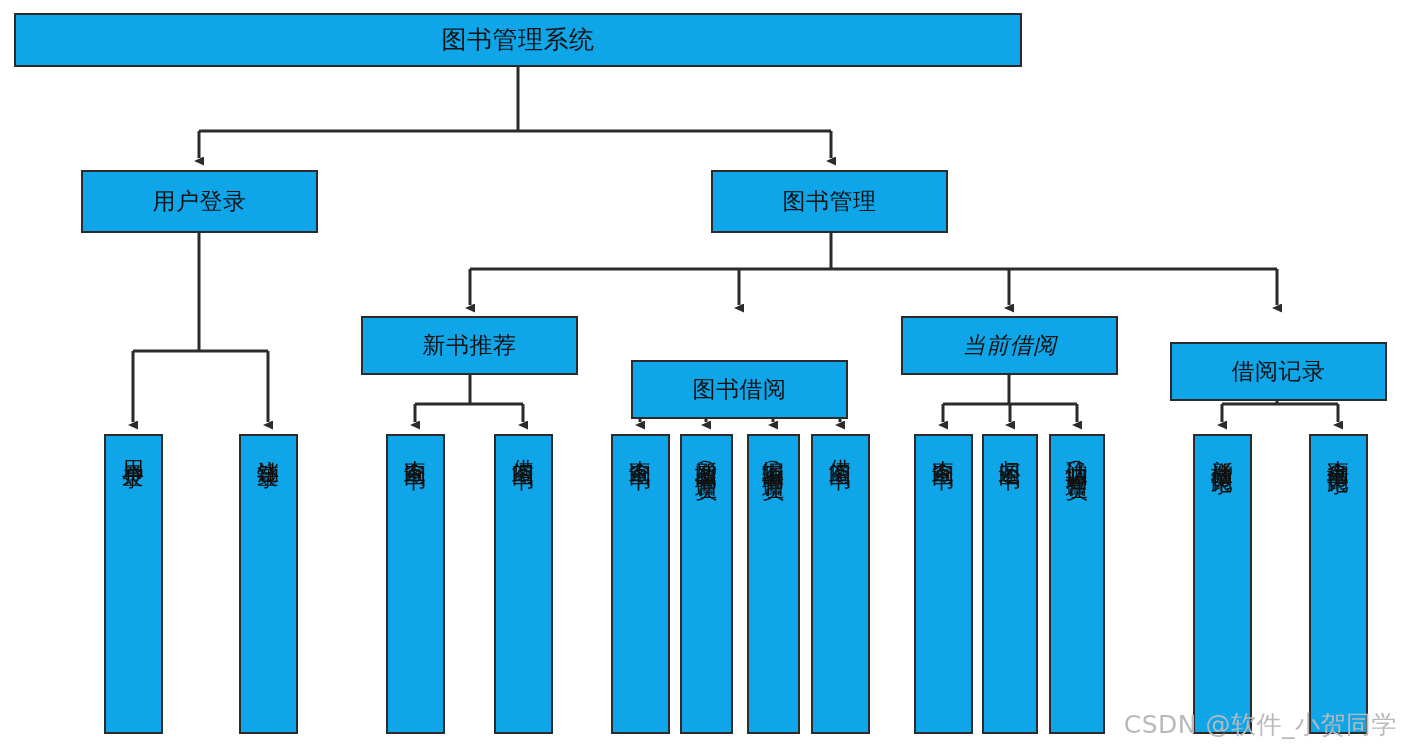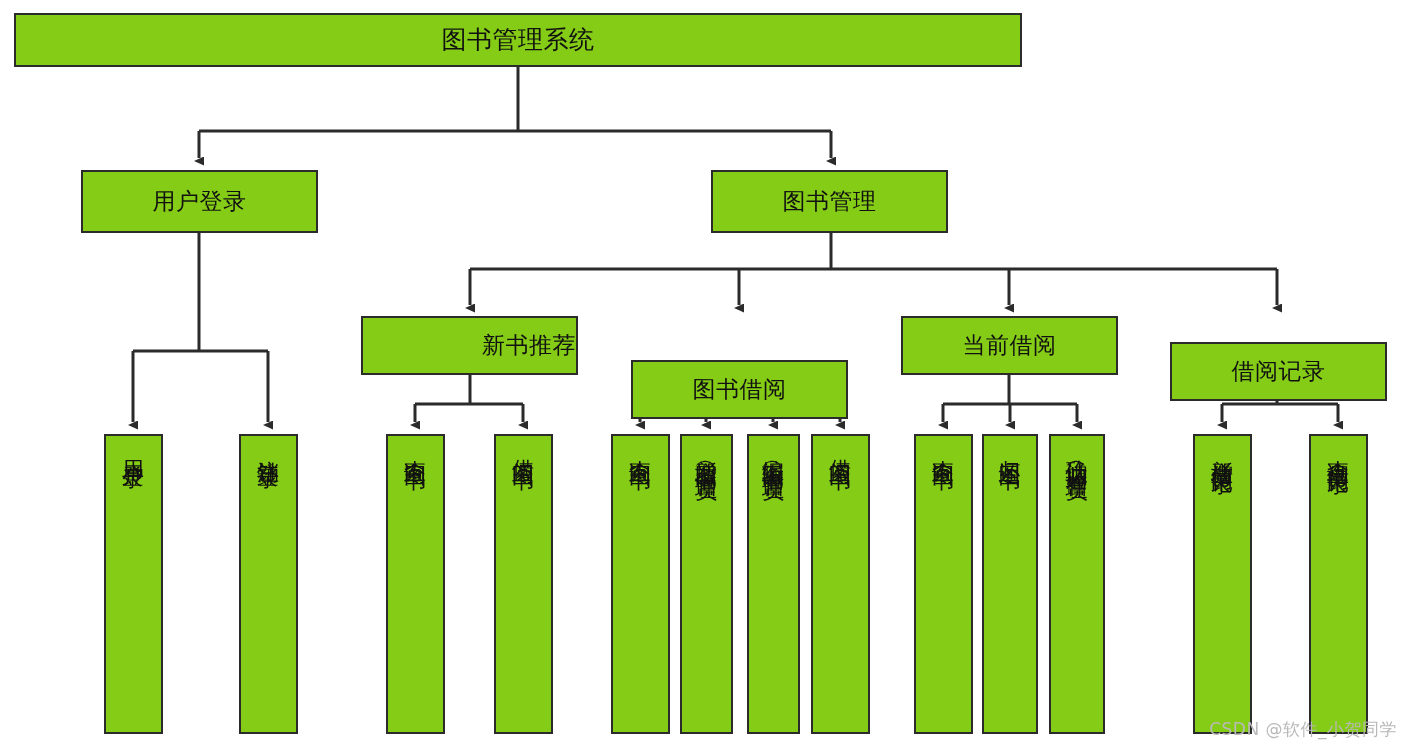--- a/index.html
+++ b/index.html
@@ -25,21 +25,21 @@
     position: absolute;
     left: 0;
     top: 0;
     width: 1405px;
     height: 747px;
     pointer-events: none;
   }
   .node {
     position: absolute;
     box-sizing: border-box;
-    background: #84cc16;
+    background: #0ea5e9;
     border: 2px solid #2b2b2b;
     display: flex;
     align-items: center;
     justify-content: center;
     color: #111111;
     text-align: center;
   }
   .node-label {
     display: block;
     line-height: 1.18;
@@ -60,21 +60,21 @@
     line-height: 1.05;
   }
   .node.root .node-label { font-size: 25px; }
   .node.level2 .node-label { font-size: 23px; }
   .node.level3 .node-label { font-size: 23px; }
   .node.leaf .node-label { font-size: 22px; }
   .watermark {
     position: absolute;
     right: 8px;
     bottom: 6px;
-    font-size: 17px;
+    font-size: 25px;
     color: #b9b9b9;
     letter-spacing: 0.5px;
     white-space: nowrap;
     user-select: none;
   }
 </style>
 </head>
 <body>
 
 <div id="diagram-root">
@@ -134,29 +134,29 @@
   </div>
 
   <div class="node horizontal level2" style="left:81px; top:170px; width:237px; height:63px;">
     <span class="node-label">用户登录</span>
   </div>
 
   <div class="node horizontal level2" style="left:711px; top:170px; width:237px; height:63px;">
     <span class="node-label">图书管理</span>
   </div>
 
-  <div class="node horizontal level3" style="left:361px; top:316px; width:217px; height:59px;justify-content:flex-end;">
+  <div class="node horizontal level3" style="left:361px; top:316px; width:217px; height:59px;">
     <span class="node-label">新书推荐</span>
   </div>
 
   <div class="node horizontal level3" style="left:631px; top:316px; width:217px; height:59px;margin-top:44px;">
     <span class="node-label">图书借阅</span>
   </div>
 
-  <div class="node horizontal level3" style="left:901px; top:316px; width:217px; height:59px;">
+  <div class="node horizontal level3" style="left:901px; top:316px; width:217px; height:59px;font-style:italic;">
     <span class="node-label">当前借阅</span>
   </div>
 
   <div class="node horizontal level3" style="left:1170px; top:316px; width:217px; height:59px;margin-top:26px;">
     <span class="node-label">借阅记录</span>
   </div>
 
   <div class="node vertical leaf" style="left:104px; top:434px; width:59px; height:300px;">
     <span class="node-label">用户登录</span>
   </div>

